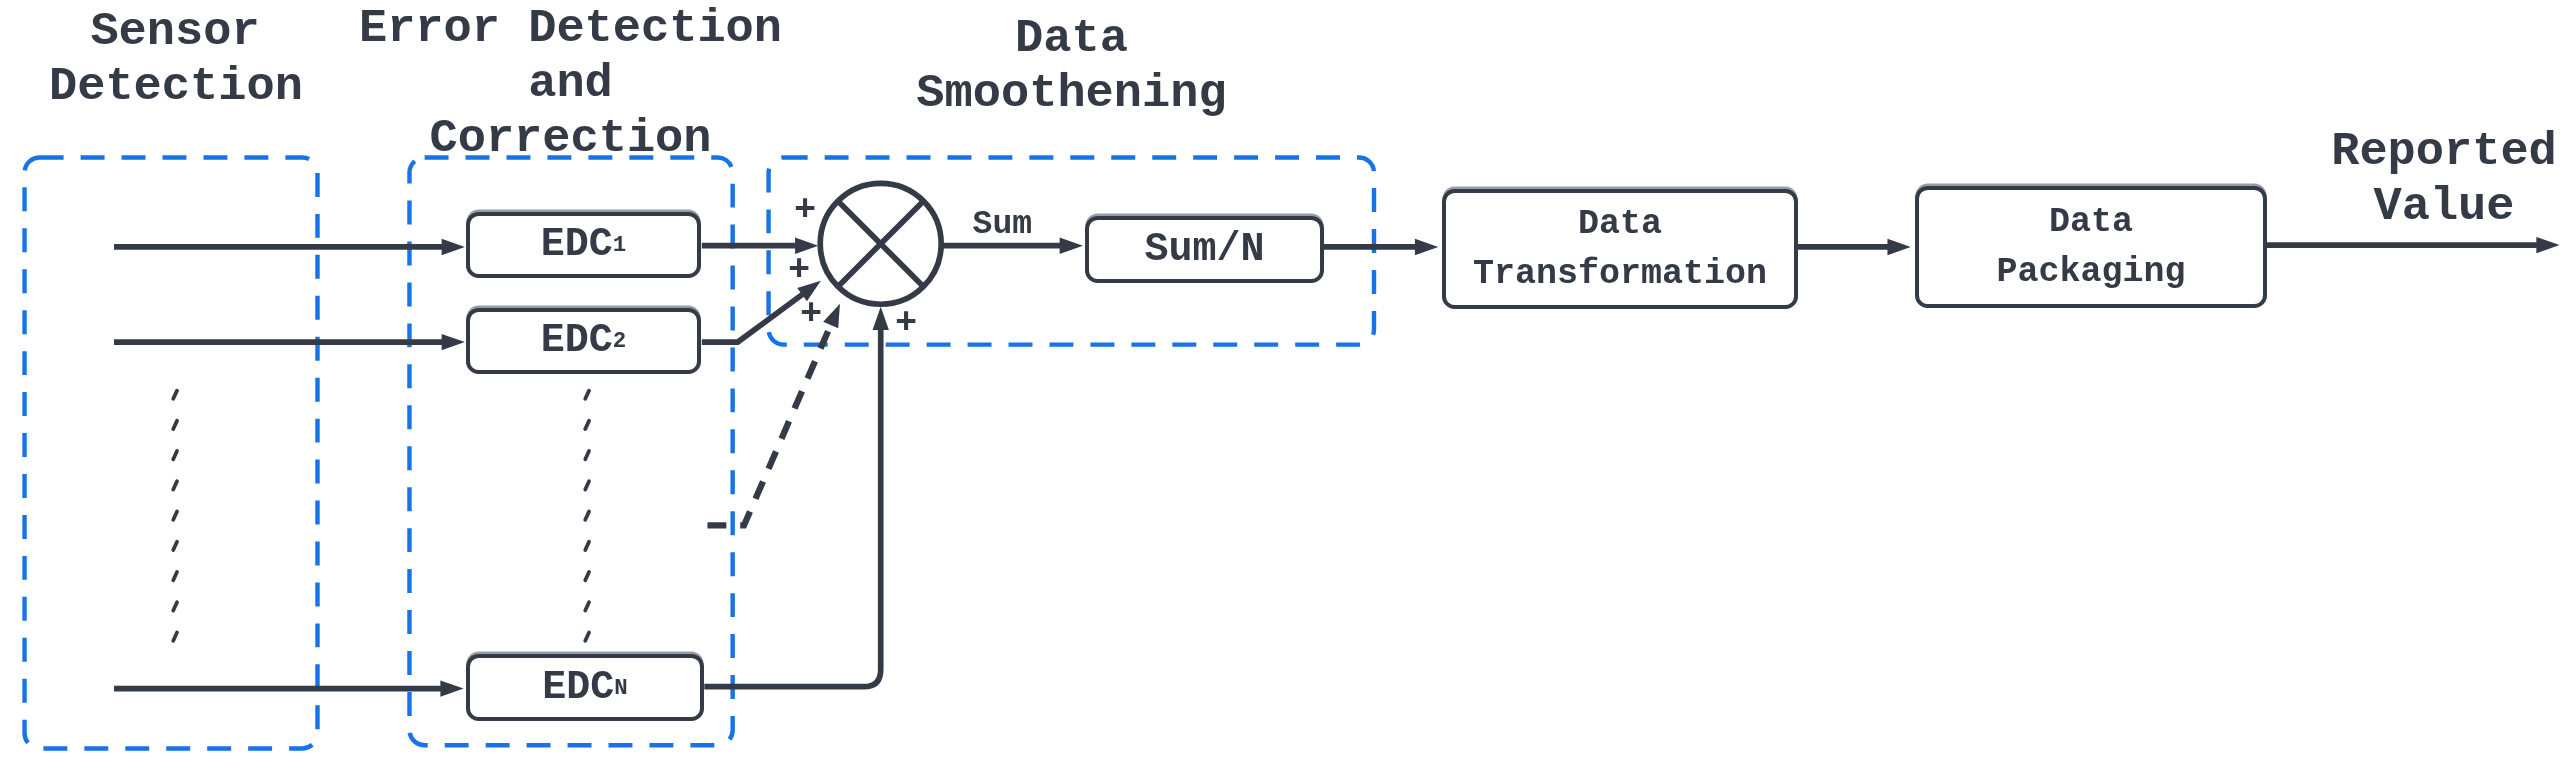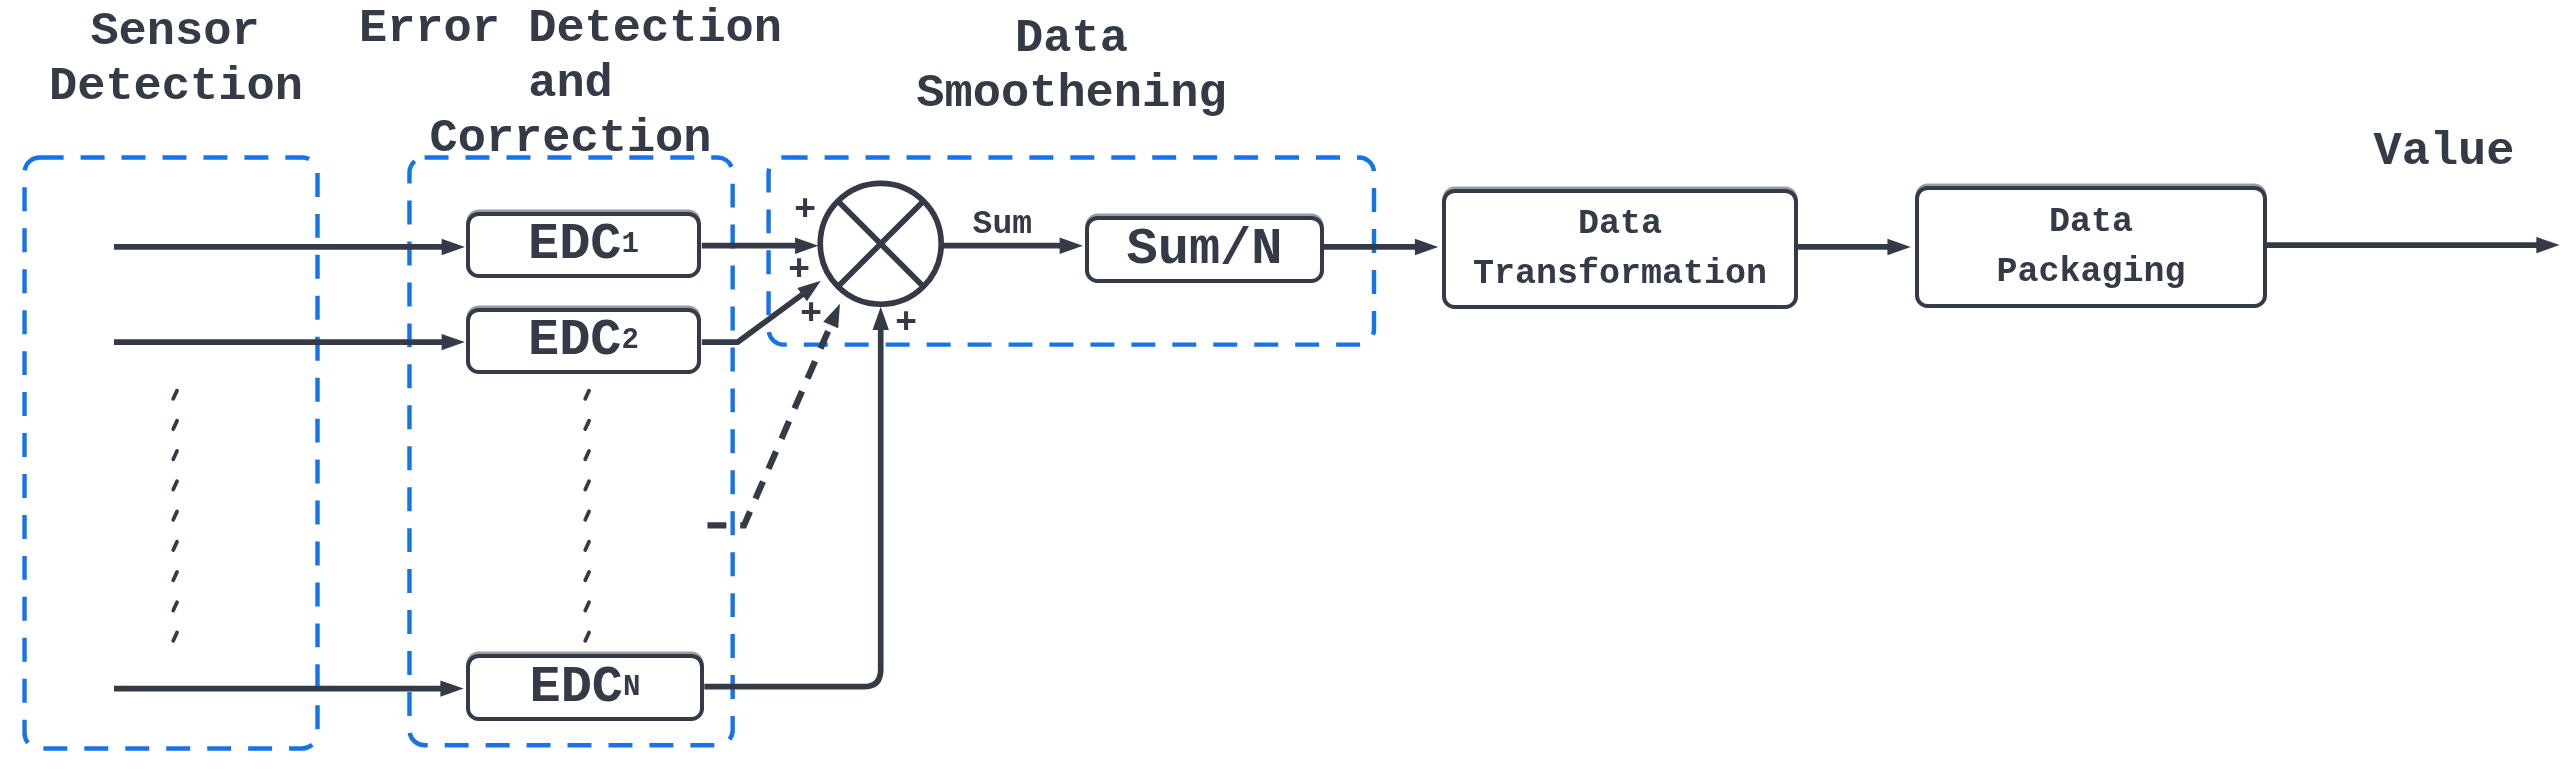--- a/index.html
+++ b/index.html
@@ -4,21 +4,21 @@
 <style>
   html,body{margin:0;padding:0;background:#ffffff;}
   .stage{position:relative;width:2576px;height:773px;background:#ffffff;overflow:hidden;
          font-family:Liberation Mono, monospace;color:#343b47;}
   .layer{position:absolute;left:0;top:0;width:2576px;height:773px;}
   .title{position:absolute;text-align:center;font-weight:bold;font-size:47px;line-height:55px;color:#343b47;}
   .title span{display:block;}
   .box{position:absolute;box-sizing:border-box;background:#ffffff;border:4.4px solid #343b47;border-radius:12.6px;
        display:flex;flex-direction:column;align-items:center;justify-content:center;
        font-weight:bold;color:#343b47;box-shadow:0 -3.2px 0 -0.6px #979da8;}
-  .box-1line{font-size:52px;line-height:40px;flex-direction:row;}
+  .box-1line{font-size:40px;line-height:40px;flex-direction:row;}
   .box-2line{font-size:35px;line-height:50px;}
   .box-2line span{display:block;text-align:center;}
   sub{font-size:0.56em;line-height:0;}
   .sum-label{position:absolute;left:944px;top:207px;width:88px;text-align:right;
              font-weight:bold;font-size:33px;line-height:35px;color:#343b47;}
   .plus{position:absolute;width:44px;height:44px;display:flex;align-items:center;justify-content:center;
         font-weight:bold;font-size:37px;color:#343b47;}
   .p1{left:783px;top:188px;} .p2{left:777px;top:248px;} .p3{left:789px;top:292px;} .p4{left:884px;top:301px;}
 </style>
 </head>
@@ -88,20 +88,21 @@
   </div>
   <div class="title" style="left:350px;top:1px;width:441px;">
     <span>Error Detection and</span>
     <span>Correction</span>
   </div>
   <div class="title" style="left:914px;top:11.3px;width:315px;">
     <span>Data</span>
     <span>Smoothening</span>
   </div>
   <div class="title" style="left:2318px;top:124px;width:252px;">
+    <span>Reported</span>
     <span>Value</span>
   </div>
 
   <div class="box box-1line" style="left:466px;top:212px;width:235px;height:66px;">
     <span>EDC</span>
       <sub>1</sub>
   </div>
   <div class="box box-1line" style="left:466px;top:308px;width:235px;height:66px;">
     <span>EDC</span>
       <sub>2</sub>

